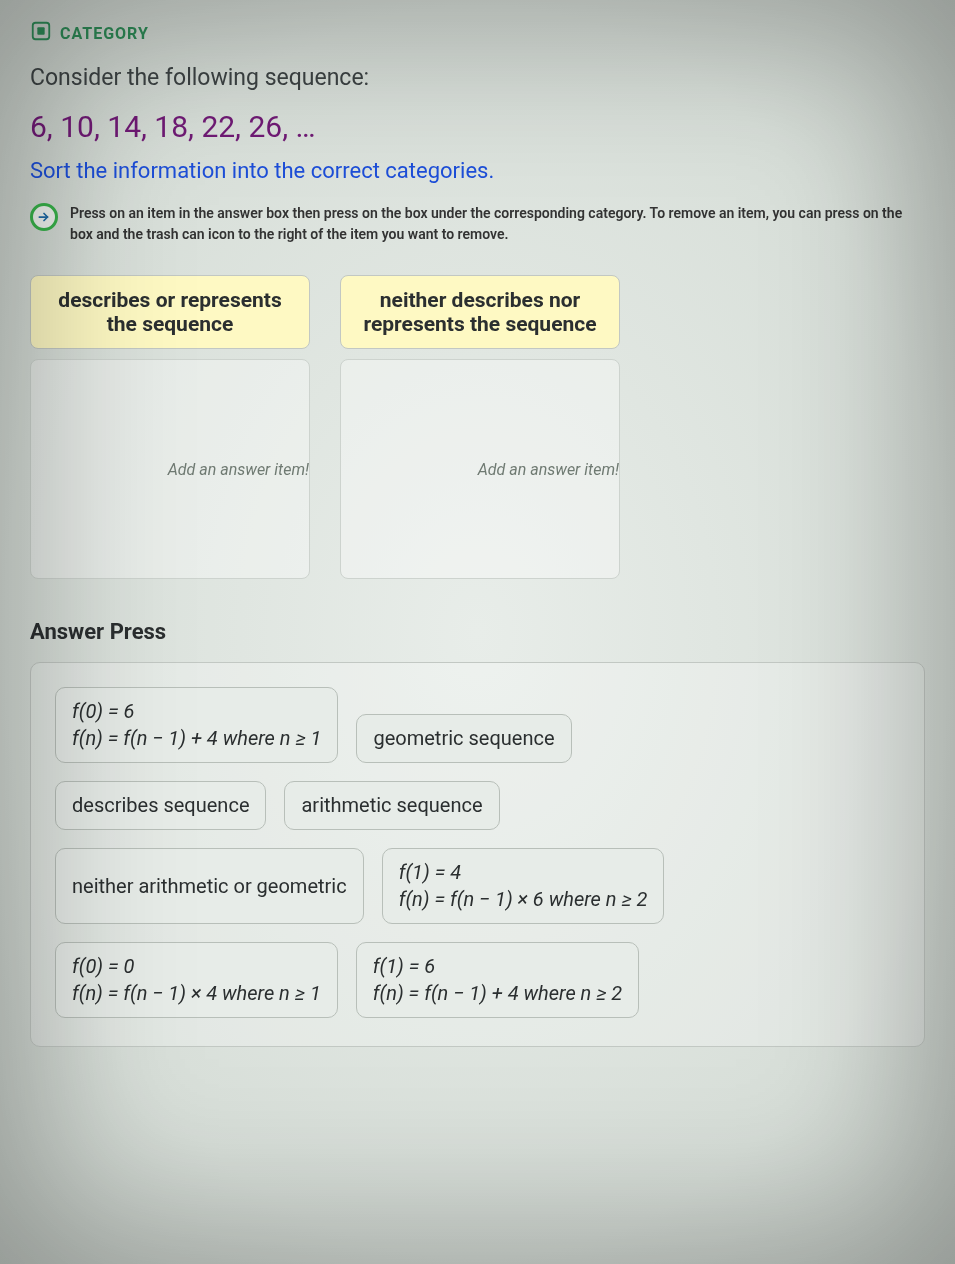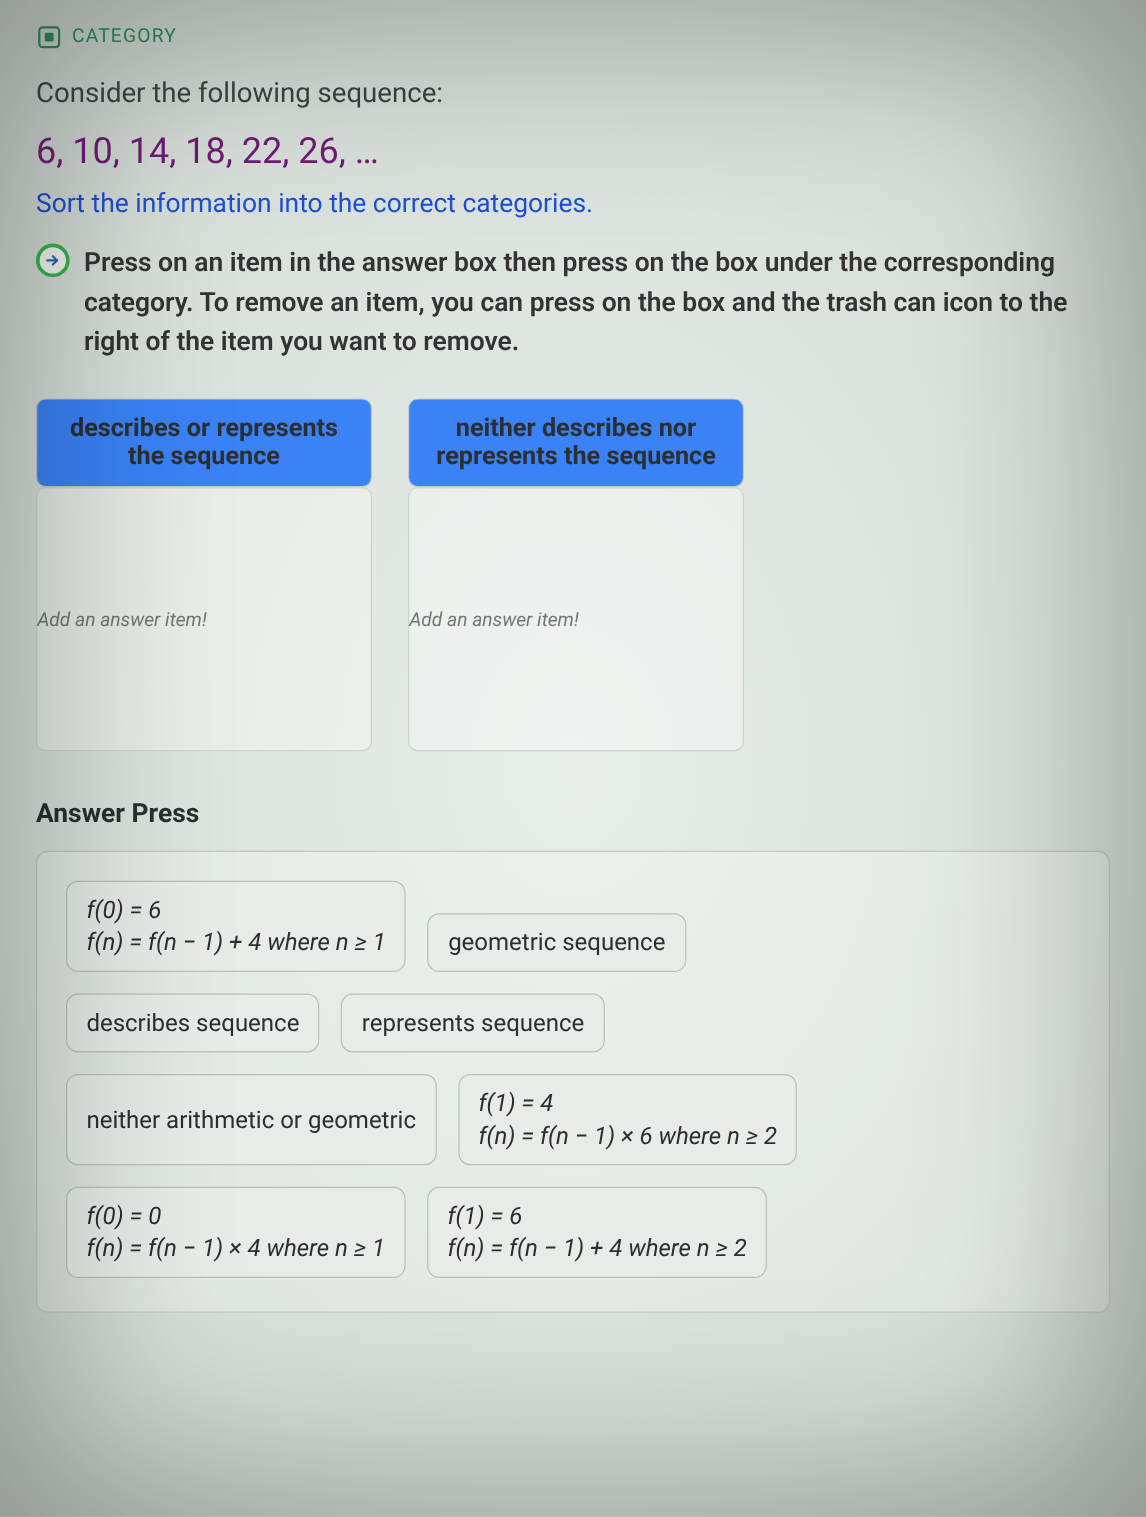--- a/index.html
+++ b/index.html
@@ -9,47 +9,47 @@
     width: 955px;
     height: 1264px;
     padding: 20px 30px;
     color: #3d4344;
   }
   .vignette {
     position: fixed; inset: 0; pointer-events: none;
     box-shadow: inset 0 0 150px 40px rgba(0,0,0,0.25);
   }
   .category-tag {
-    display: flex; gap: 8px;
-    color: #2e8b57; font-weight: 400; font-size: 16px; letter-spacing: 1px;
+    display: flex; align-items: center; gap: 8px;
+    color: #2e8b57; font-weight: 700; font-size: 16px; letter-spacing: 1px;
     margin-bottom: 18px;
   }
   .category-tag svg { width: 22px; height: 22px; }
   .prompt-text { font-size: 23px; color: #3d4344; margin-bottom: 18px; }
   .sequence { font-size: 30px; color: #701a75; margin-bottom: 14px; }
   .instruction { font-size: 22px; color: #1d4ed8; margin-bottom: 20px; }
   .hint-row { display: flex; gap: 12px; align-items: flex-start; margin-bottom: 30px; }
   .hint-icon {
     flex: 0 0 28px; width: 28px; height: 28px; border-radius: 50%;
     border: 3px solid #38b24a; background: #eef3ee;
     display: flex; align-items: center; justify-content: center;
   }
   .hint-icon svg { width: 14px; height: 14px; }
-  .hint-text { font-size: 22px; line-height: 1.5; font-weight: 600; color: #333; }
+  .hint-text { font-size: 14px; line-height: 1.5; font-weight: 600; color: #333; }
   .columns { display: flex; gap: 30px; margin: 30px 0 40px 0; }
   .column { width: 280px; }
   .col-header {
-    border: 1px solid #c2c8c3; border-radius: 8px; background: #3b82f6;
+    border: 1px solid #c2c8c3; border-radius: 8px; background: #fef9c3;
     padding: 12px 10px; text-align: center; font-weight: 700; font-size: 21px;
     color: #2b2f30; min-height: 72px; display:flex; align-items:center; justify-content:center;
   }
   .drop-zone {
     border: 1px solid #cdd3ce; border-radius: 8px; background: rgba(255,255,255,0.35);
-    height: 220px; margin-top: 0;
-    display: flex; align-items: center; justify-content: flex-start;
+    height: 220px; margin-top: 10px;
+    display: flex; align-items: center; justify-content: flex-end;
     color: #6f7a72; font-style: italic; font-size: 16px;
   }
   .answer-bank-title { font-size: 22px; font-weight: 700; color: #2b2f30; margin-bottom: 18px; }
   .bank {
     border: 1px solid #c2c8c3; border-radius: 10px;
     background: rgba(255,255,255,0.25);
     padding: 24px 12px 28px 24px;
   }
   .bank-row { display: flex; gap: 18px; margin-bottom: 18px; flex-wrap: wrap; }
   .bank-row:last-child { margin-bottom: 0; }
@@ -116,21 +116,21 @@
     <div class="chip" style="align-self:flex-end;">
       <span>geometric sequence</span>
     </div>
   </div>
 
   <div class="bank-row">
     <div class="chip">
       <span>describes sequence</span>
     </div>
     <div class="chip">
-      <span>represents sequence</span>
+      <span>arithmetic sequence</span>
     </div>
   </div>
 
   <div class="bank-row">
     <div class="chip">
       <span>neither arithmetic or geometric</span>
     </div>
     <div class="chip">
       <span class="math i">f(1) = 4</span>
       <span class="math i">f(n) = f(n − 1) × 6 where n ≥ 2</span>

